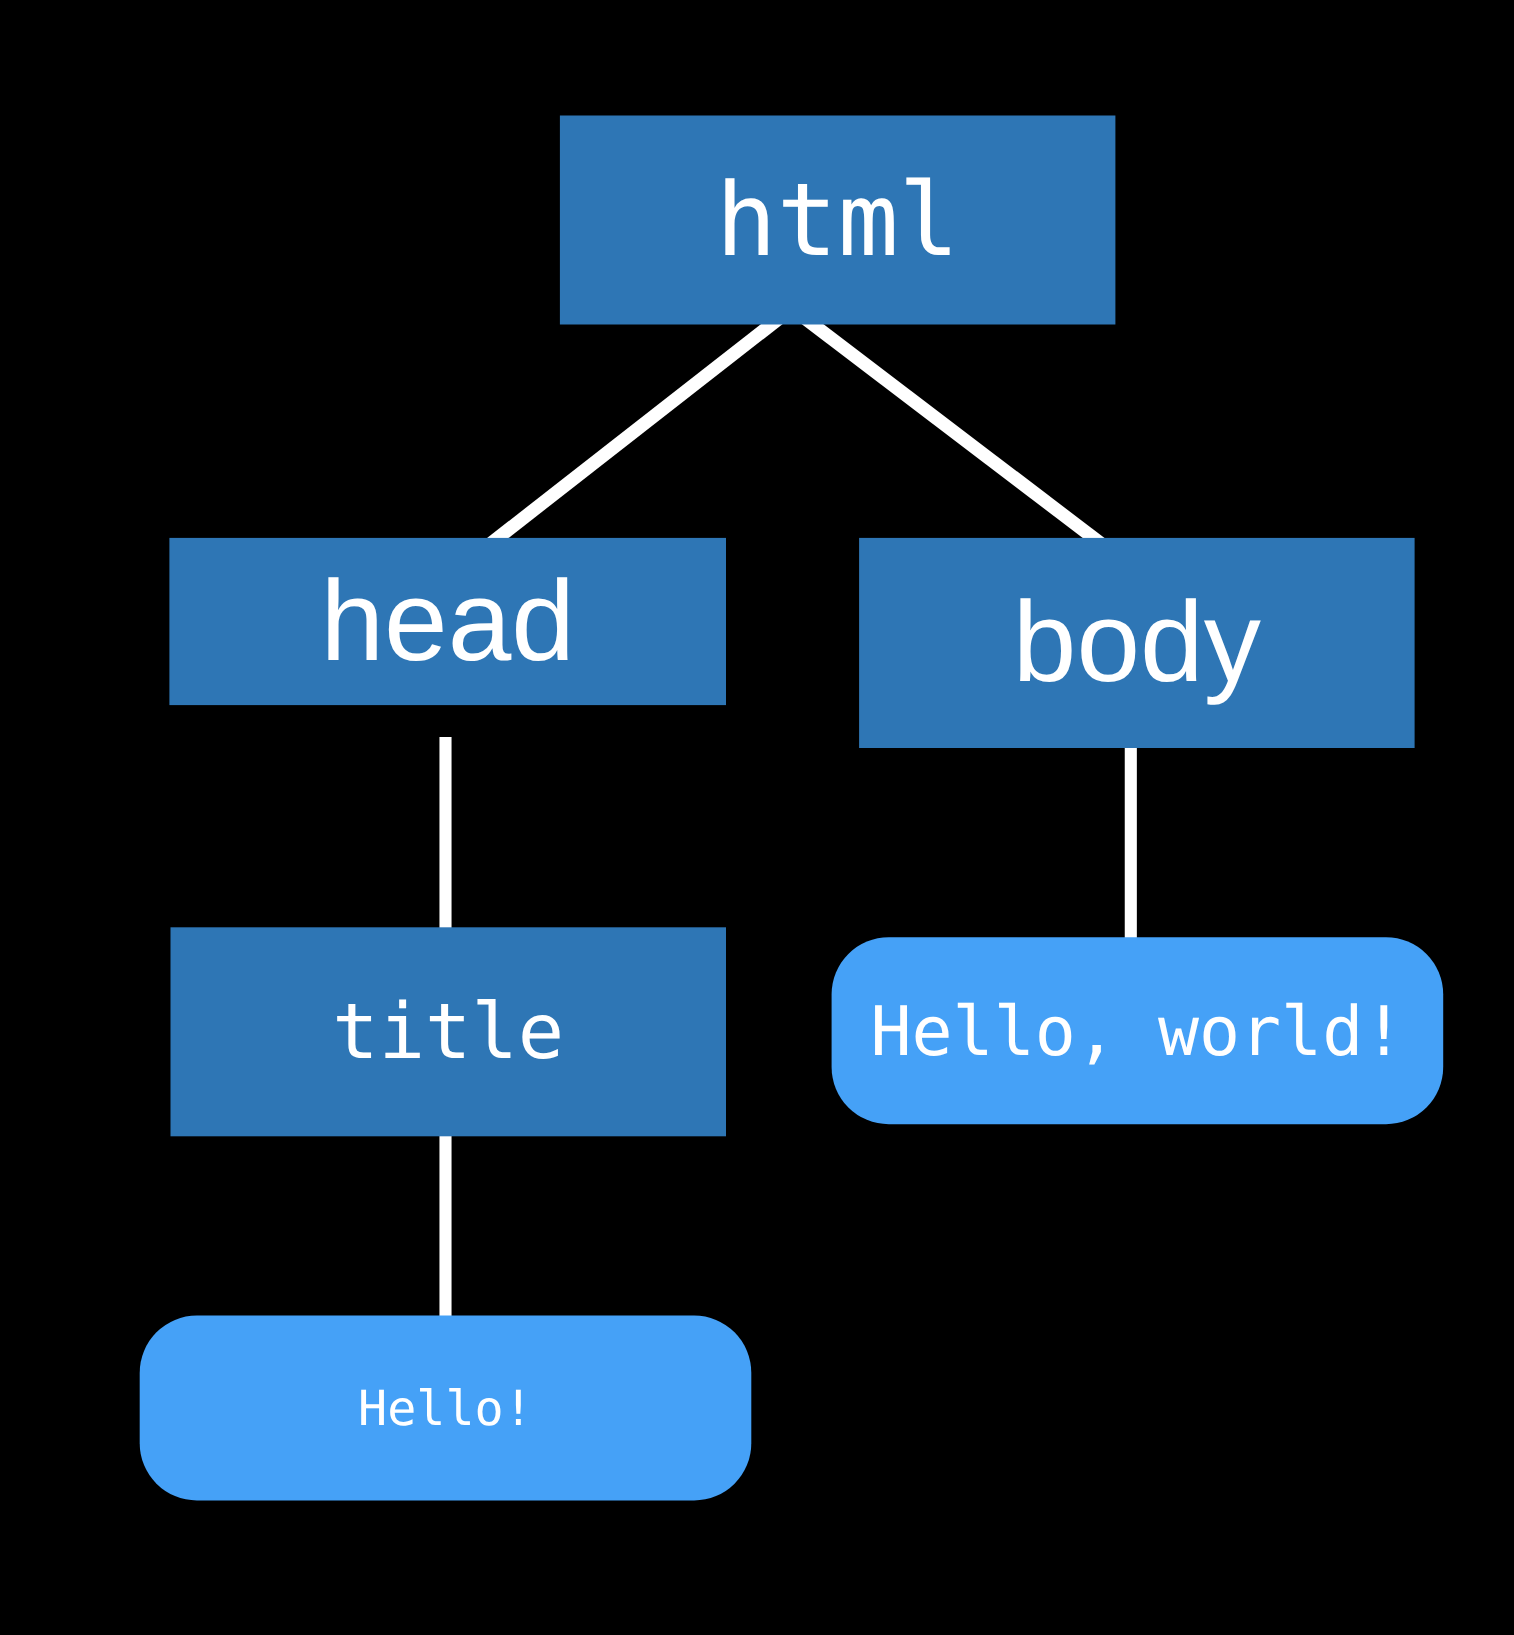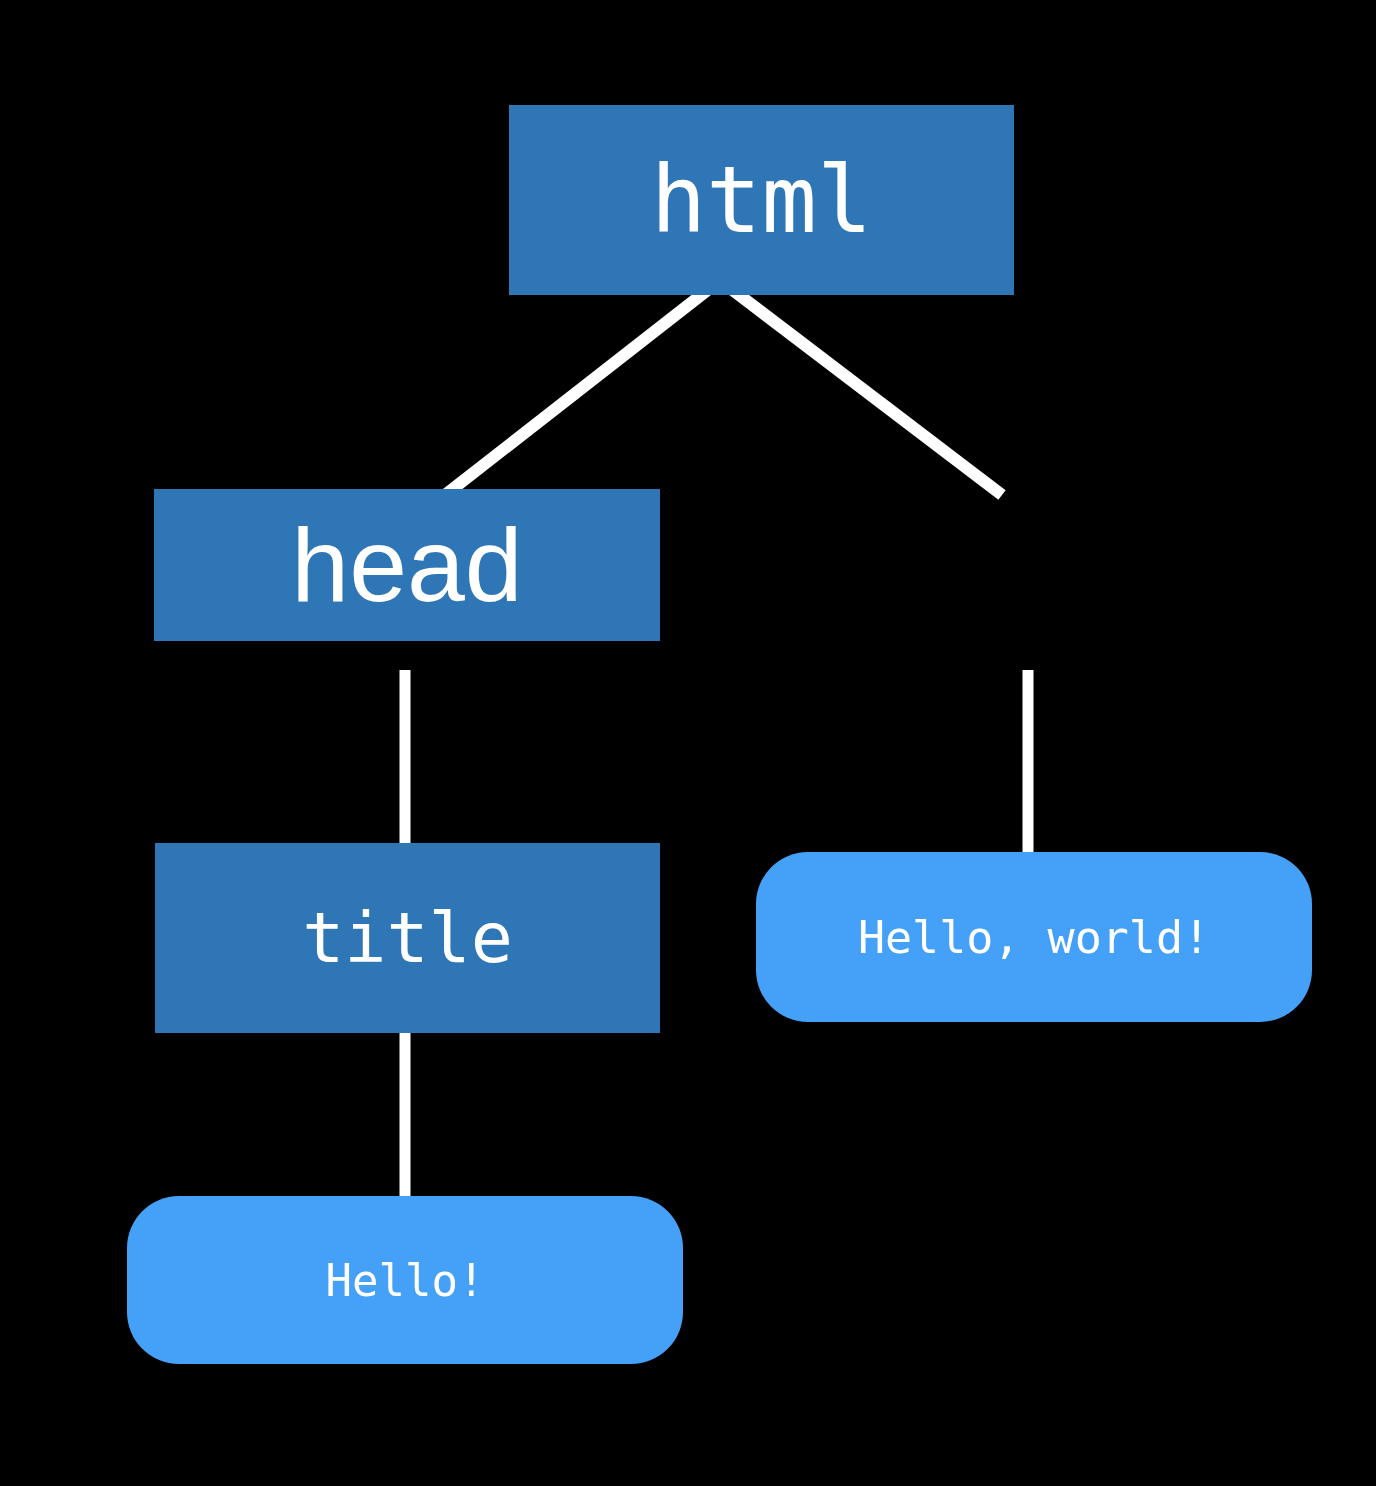--- a/index.html
+++ b/index.html
@@ -39,21 +39,21 @@
     background: #45a1f7;
     border-radius: 52px;
   }
   .mono { font-family: "DejaVu Sans Mono", monospace; }
   .sans { font-family: "Liberation Sans", sans-serif; }
 
   .node-html  { left: 469px; top: 105px;  width: 505px; height: 190px; font-size: 92px; margin-left: 40px; }
   .node-head  { left: 154px; top: 489px;  width: 506px; height: 152px; font-size: 104px; }
   .node-body  { left: 781px; top: 489px;  width: 505px; height: 191px; font-size: 104px; }
   .node-title { left: 155px; top: 843px;  width: 505px; height: 190px; font-size: 70px; }
-  .node-hello-world { left: 756px; top: 852px;  width: 556px; height: 170px; font-size: 45px; }
+  .node-hello-world { left: 756px; top: 852px;  width: 556px; height: 170px; font-size: 62px; }
   .node-hello       { left: 127px; top: 1196px; width: 556px; height: 168px; font-size: 44px; }
 </style>
 </head>
 <body>
 
 <div class="stage">
 
   <svg class="connectors" viewBox="0 0 1376 1486">
     <line x1="714" y1="285" x2="445" y2="495" stroke="#ffffff" stroke-width="12"></line>
     <line x1="726" y1="285" x2="1002" y2="495" stroke="#ffffff" stroke-width="12"></line>
@@ -63,20 +63,23 @@
   </svg>
 
   <div class="node elem mono node-html">
     <span>html</span>
   </div>
 
   <div class="node elem sans node-head">
     <span>head</span>
   </div>
 
+  <div class="node elem sans node-body">
+    <span>body</span>
+  </div>
 
   <div class="node elem mono node-title">
     <span>title</span>
   </div>
 
   <div class="node textnode mono node-hello-world">
     <span>Hello, world!</span>
   </div>
 
   <div class="node textnode mono node-hello">

